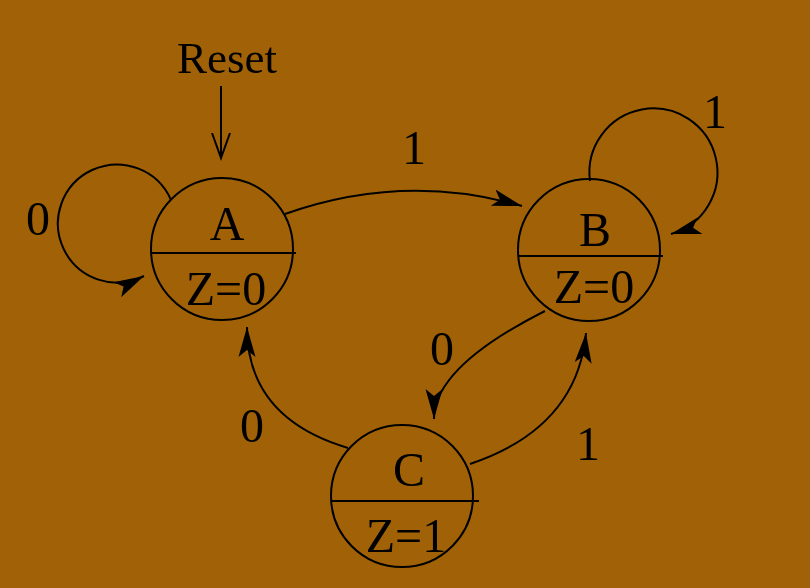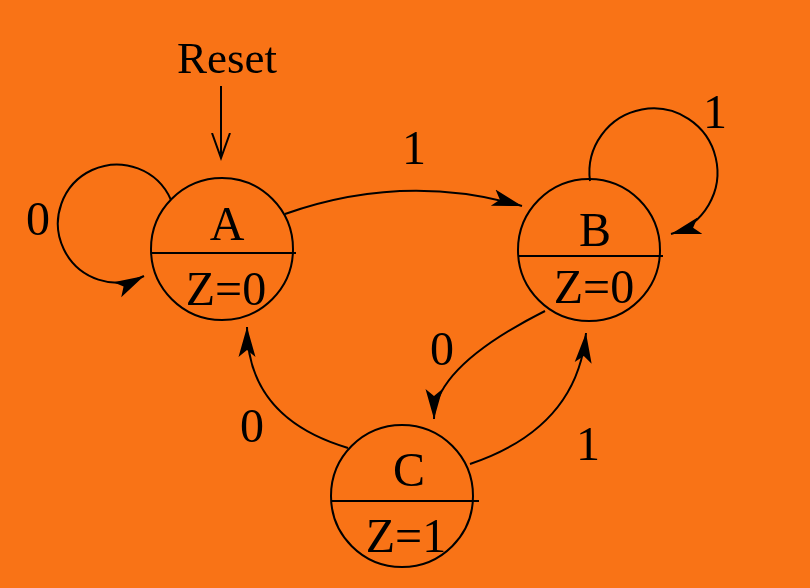--- a/index.html
+++ b/index.html
@@ -1,20 +1,20 @@
 <!DOCTYPE html>
 <html><head>
 <meta charset="utf-8">
 <style>
   html, body { margin: 0; padding: 0; background: #ffffff; }
   .canvas {
     position: relative;
     width: 810px;
     height: 588px;
-    background: #f97316;
+    background: #a16207;
     overflow: hidden;
   }
   svg { display: block; }
   text {
     font-family: "Liberation Serif", "DejaVu Serif", serif;
     fill: #000000;
   }
   .state-name   { font-size: 48px; }
   .state-output { font-size: 48px; }
   .edge-label   { font-size: 48px; }

